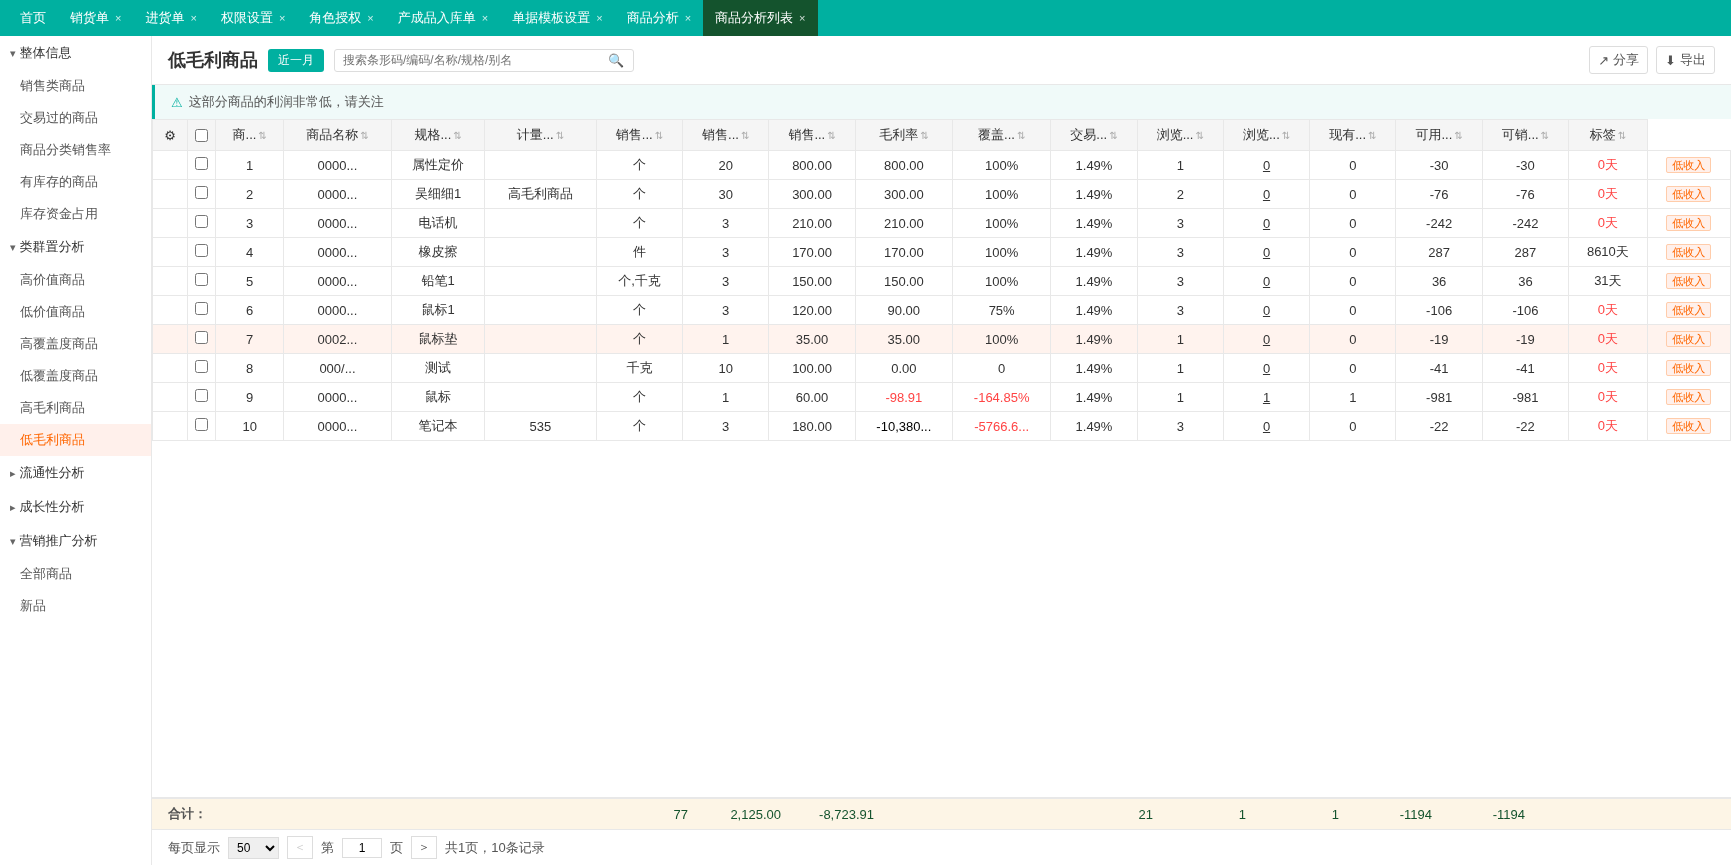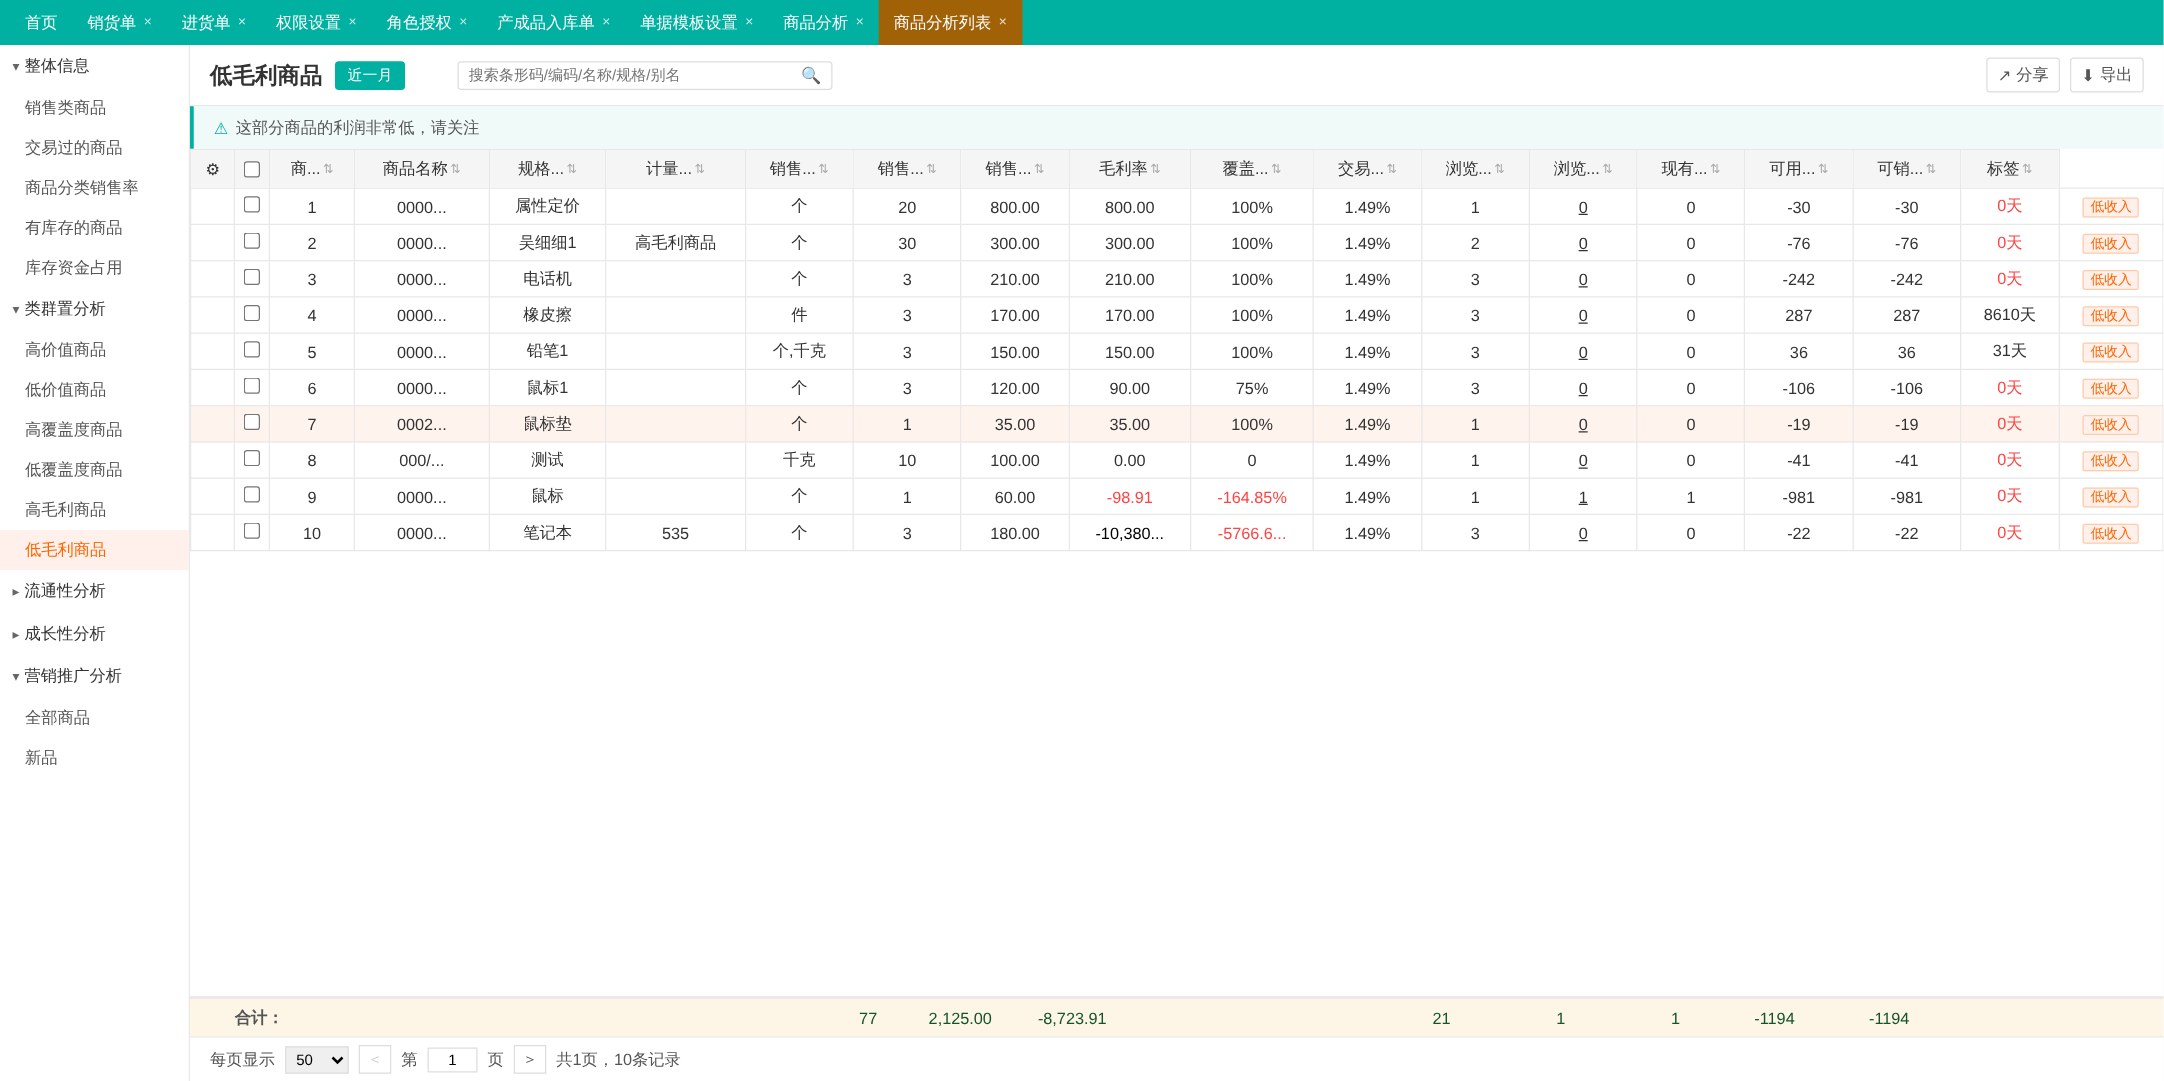--- a/index.html
+++ b/index.html
@@ -17,21 +17,21 @@
     .nav-item {
       padding: 0 12px;
       height: 36px;
       display: flex;
       align-items: center;
       cursor: pointer;
       color: white;
       font-size: 13px;
       white-space: nowrap;
     }
-    .nav-item.active { background: #a16207; justify-content: center; }
+    .nav-item.active { background: #14532d; justify-content: center; }
     .nav-item .close-x { margin-left: 6px; font-size: 11px; opacity: 0.8; }
 
     
     .main-layout {
       display: flex;
       height: calc(100vh - 36px);
     }
 
     
     .sidebar {
@@ -92,21 +92,20 @@
       margin-right: 10px;
     }
     .search-box {
       display: flex;
       align-items: center;
       border: 1px solid #ddd;
       border-radius: 3px;
       padding: 3px 8px;
       flex: 1;
       max-width: 300px;
-      margin-left: 32px;
     }
     .search-box input {
       border: none;
       outline: none;
       font-size: 12px;
       width: 100%;
       color: #999;
     }
     .search-icon { color: #00b0a0; margin-left: 4px; }
     .header-actions {
@@ -190,21 +189,21 @@
     
     .table-footer {
       background: #fdf5e6;
       border-top: 2px solid #e8e8e8;
       padding: 6px 16px;
       display: flex;
       align-items: center;
       gap: 20px;
       font-size: 13px;
     }
-    .footer-label { color: #555; font-weight: bold; margin-left: 20px; }
+    .footer-label { color: #555; font-weight: bold; }
     .footer-cells {
       display: flex;
       gap: 0;
       flex: 1;
     }
     .footer-cell {
       flex: 1;
       text-align: right;
       color: #14532d;
       padding: 0 4px;

